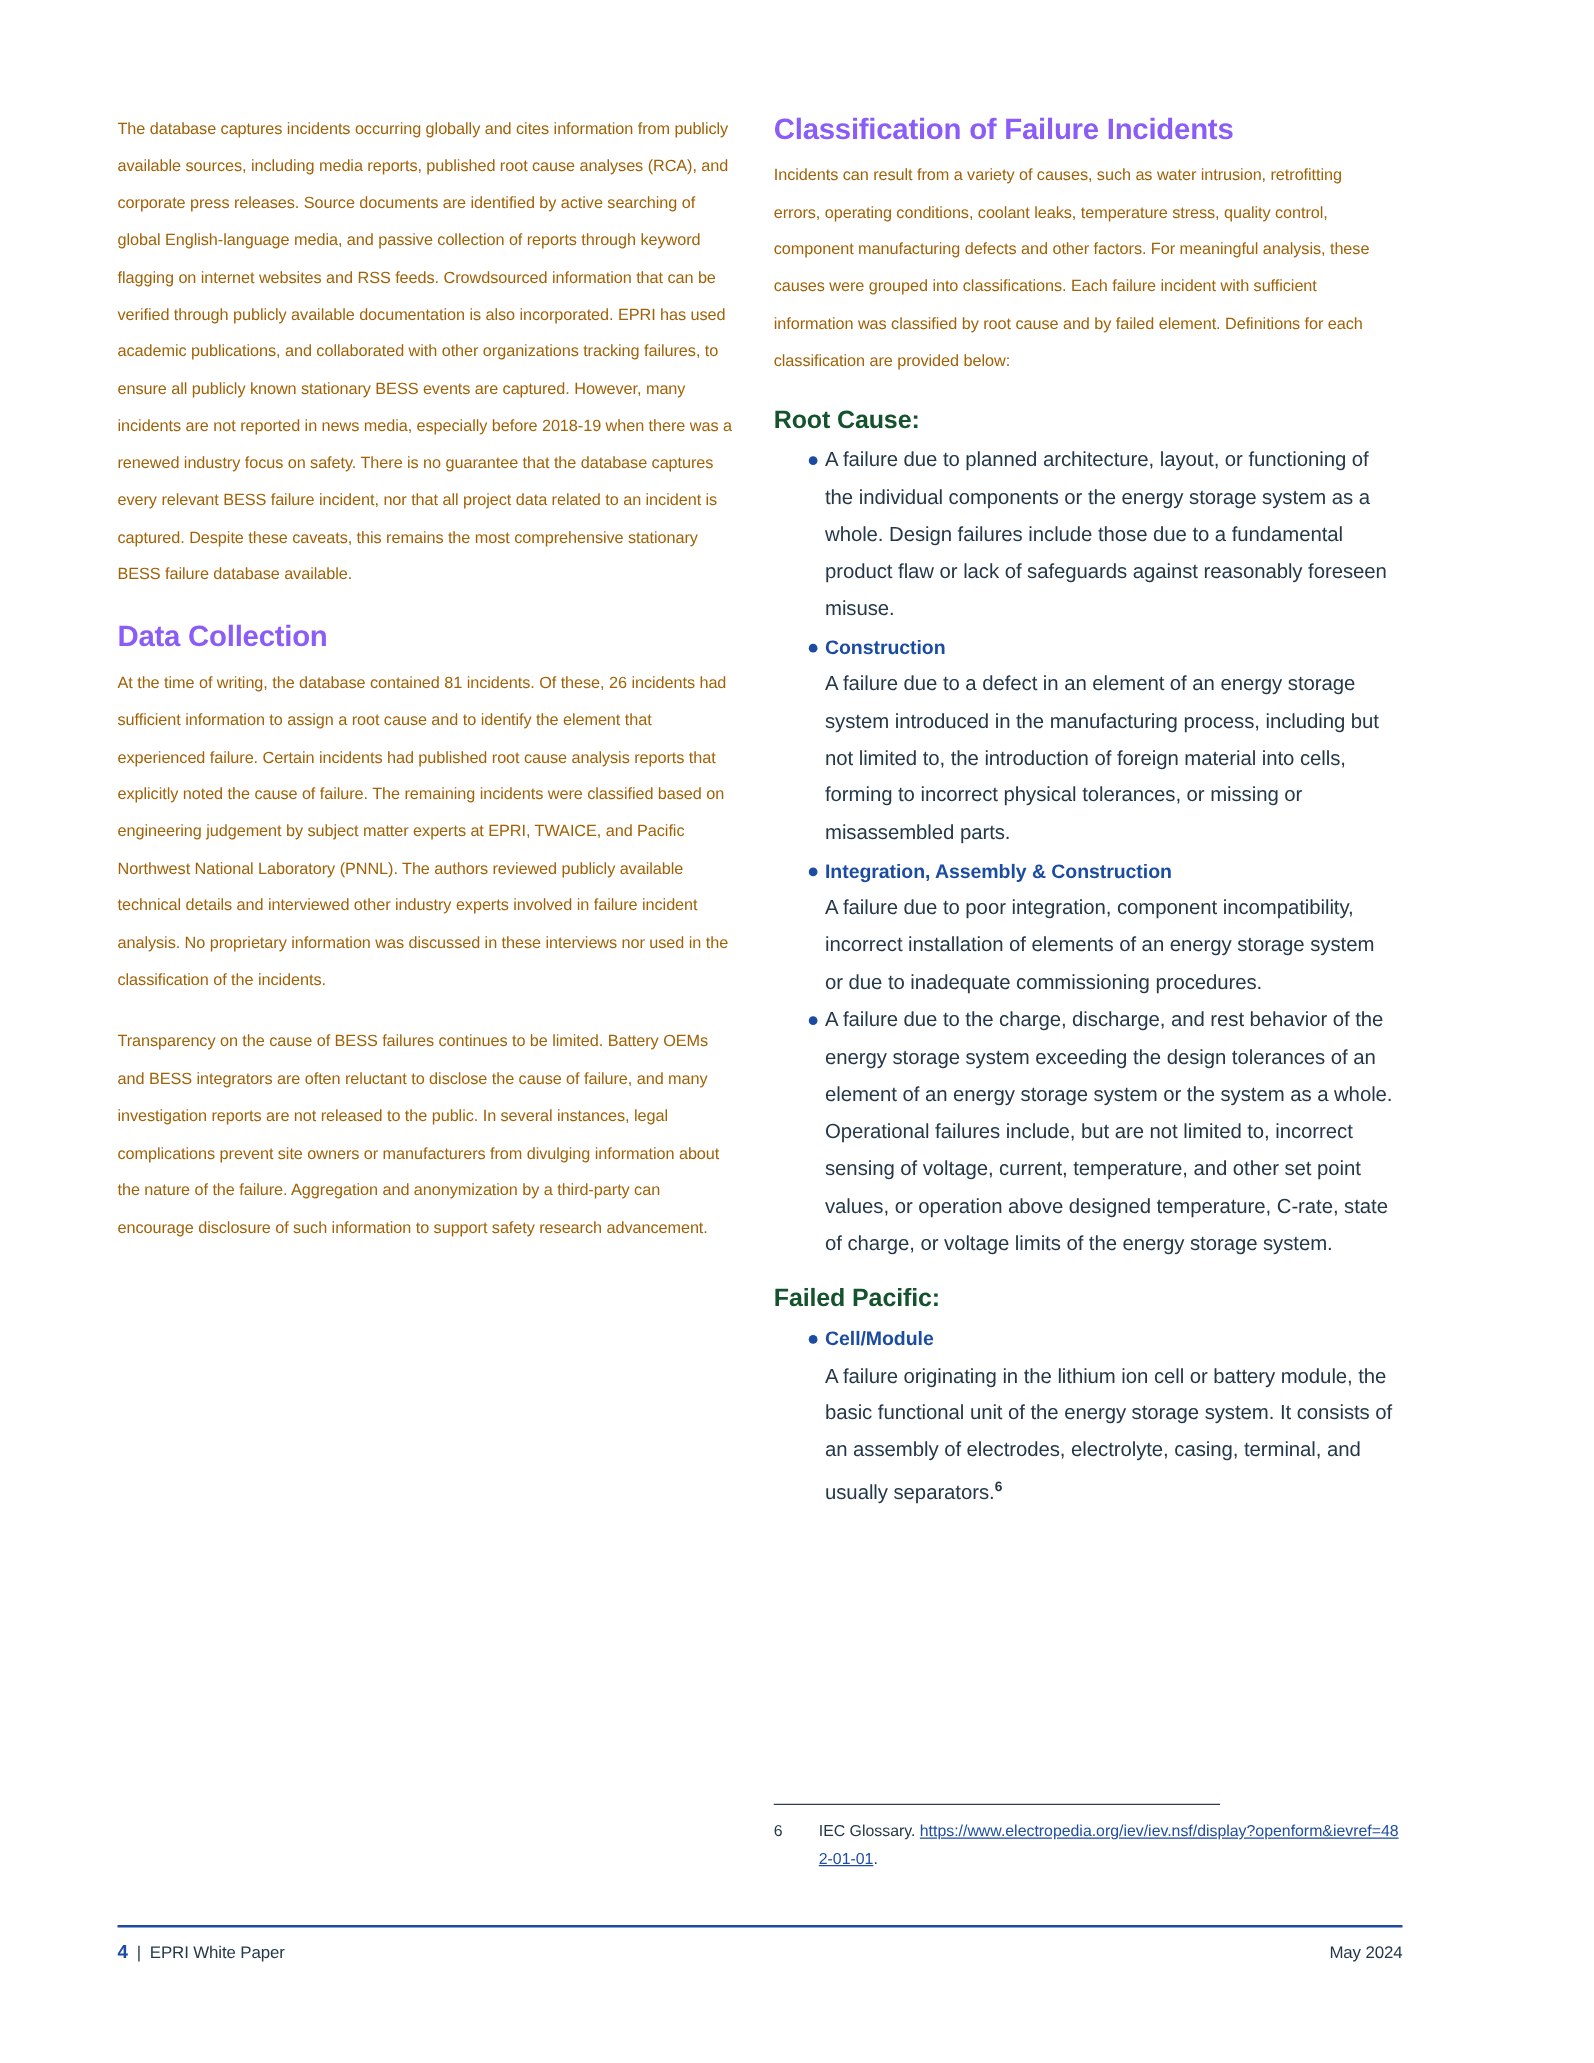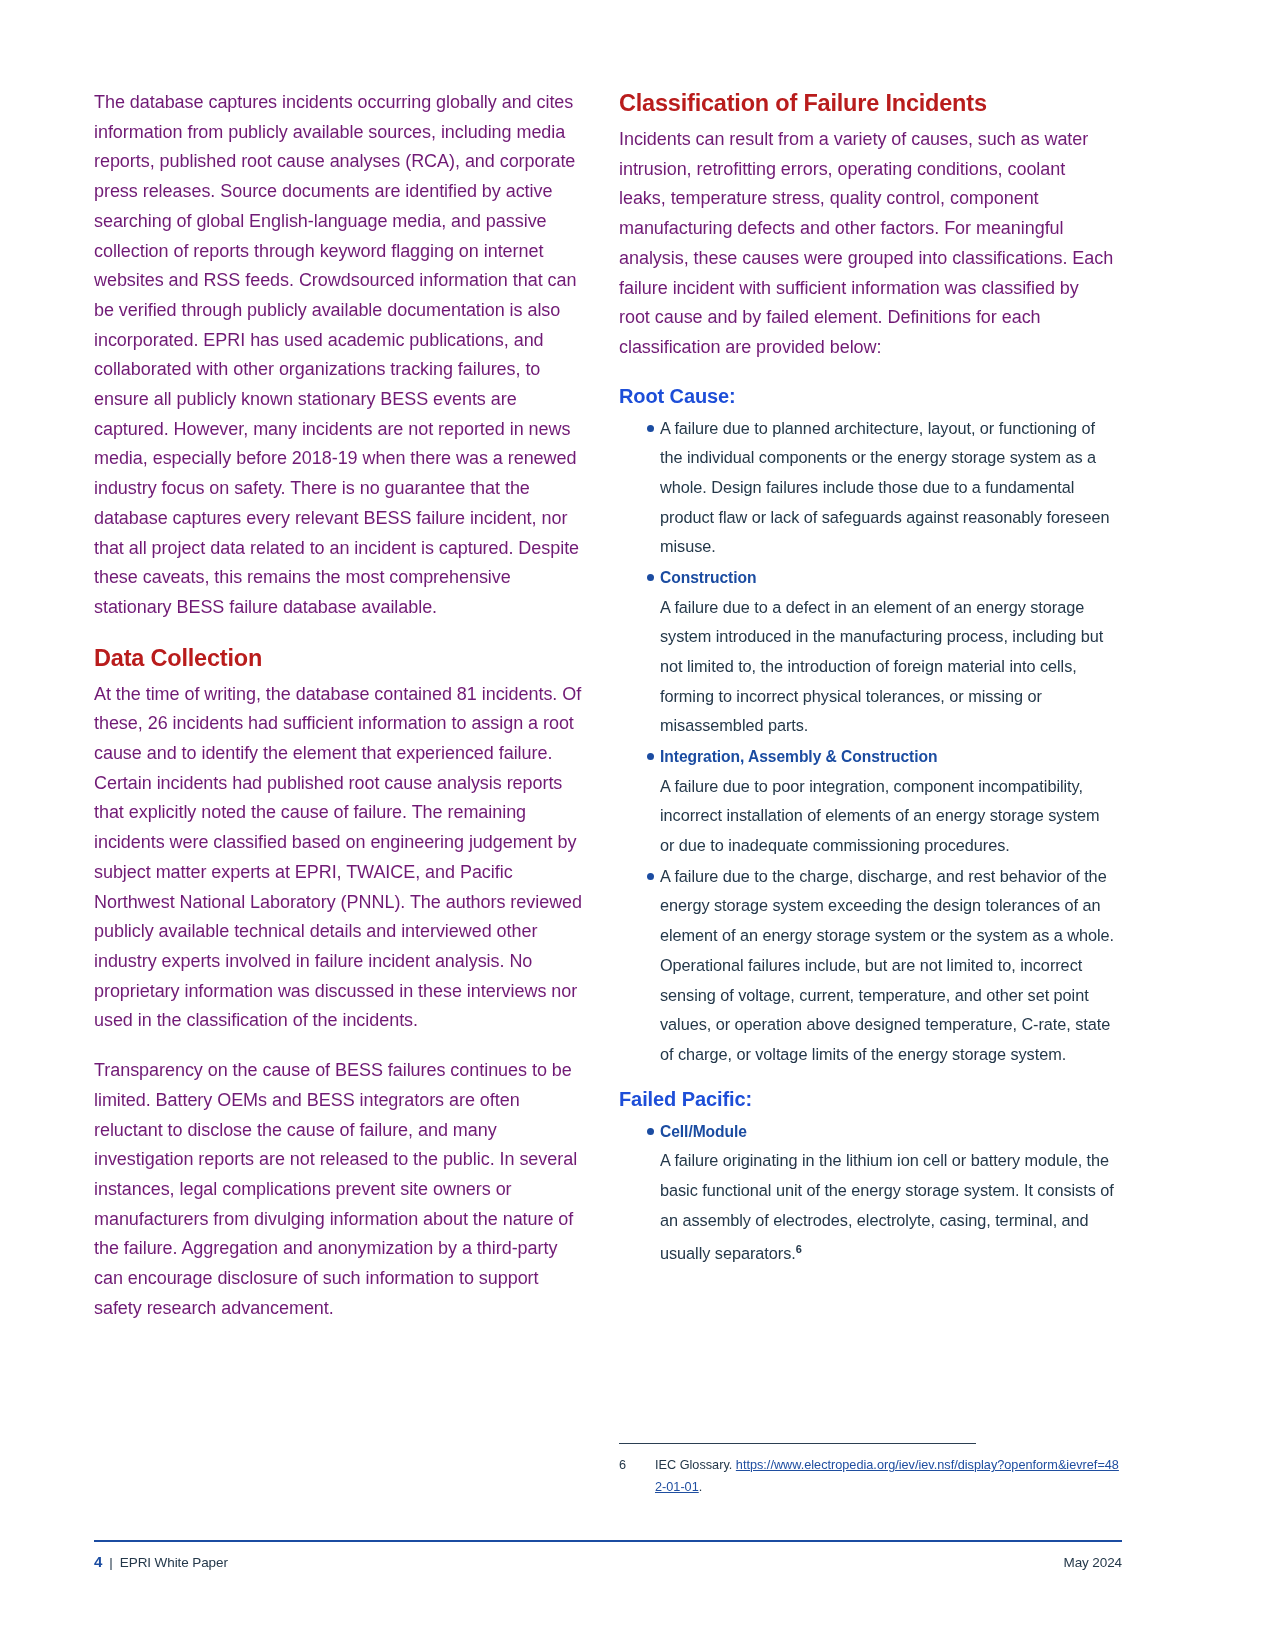--- a/index.html
+++ b/index.html
@@ -28,43 +28,43 @@
     top: 88px;
     width: 1030px;
     display: flex;
     gap: 30px;
   }
   .col {
     width: 495px;
   }
   p.body-text {
     margin: 0 0 20px 0;
-    font-size: 18px;
+    font-size: 13px;
     line-height: 29.7px;
-    color: #701a75;
+    color: #a16207;
     letter-spacing: -0.05px;
   }
 
   h2.section-heading {
     margin: 16px 0 7px 0;
     font-size: 23.5px;
     line-height: 30px;
     font-weight: bold;
-    color: #b91c1c;
+    color: #8b5cf6;
     letter-spacing: -0.2px;
   }
   h2.section-heading.first {
     margin-top: 0;
   }
   h3.sub-heading {
     margin: 16px 0 4px 0;
     font-size: 20px;
     line-height: 27px;
     font-weight: bold;
-    color: #1d4ed8;
+    color: #14532d;
     letter-spacing: -0.1px;
   }
 
   ul.def-list {
     list-style: none;
     margin: 0;
     padding: 0;
   }
   ul.def-list > li {
     position: relative;

